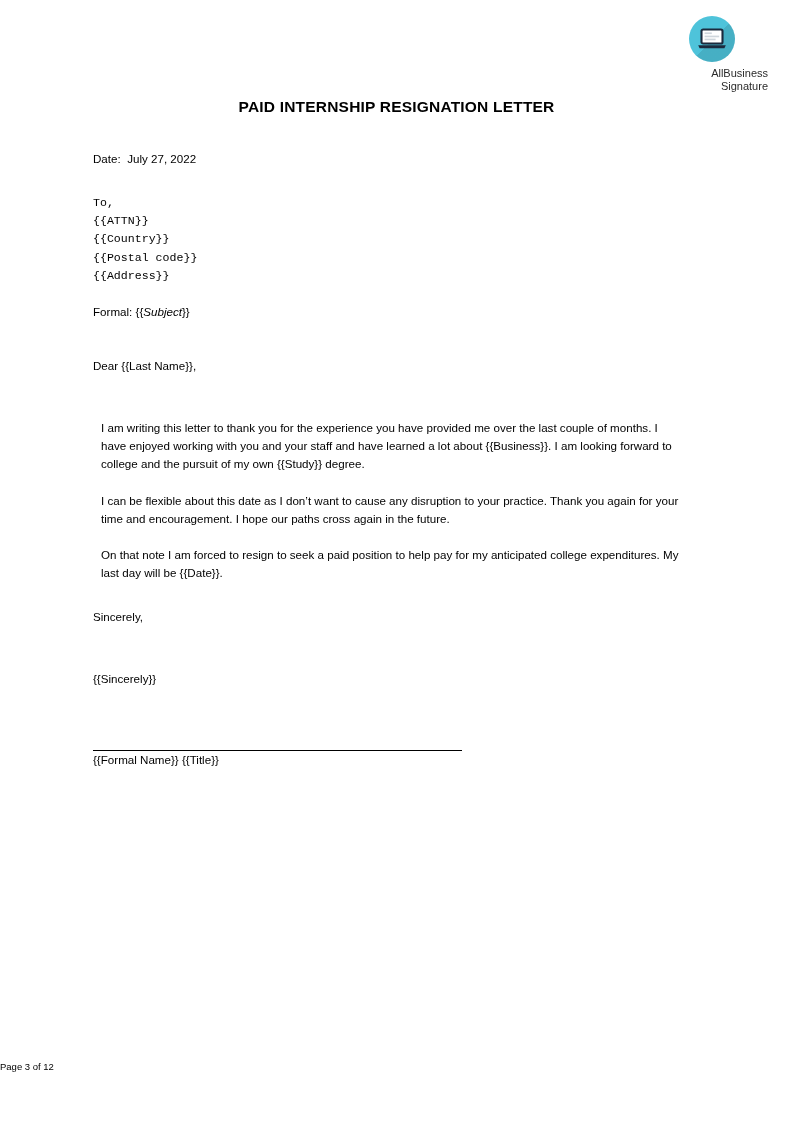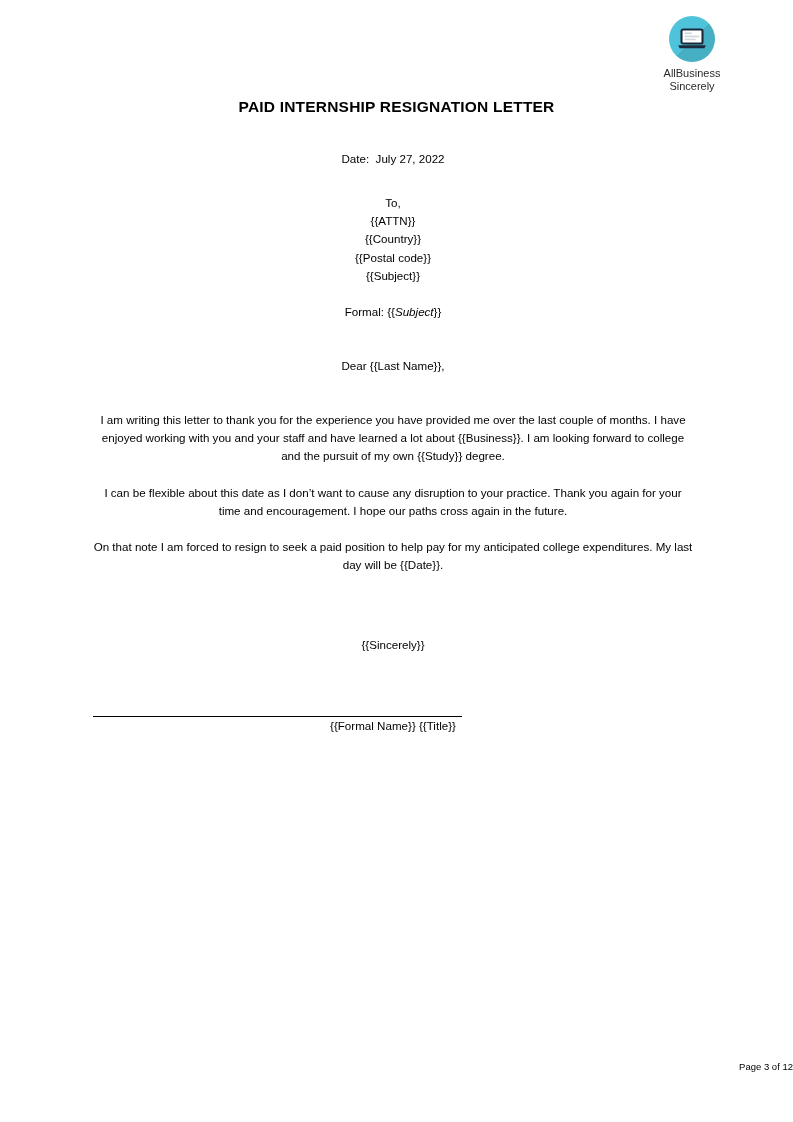--- a/index.html
+++ b/index.html
@@ -13,23 +13,23 @@
     position: relative;
     font-family: "Liberation Sans", sans-serif;
     color: #000000;
     overflow: hidden;
   }
 
   
   .logo-block {
     position: absolute;
     top: 16px;
-    right: 45px;
+    right: 25px;
     width: 112px;
-    text-align: center;
+    text-align: right;
   }
   .logo-circle-wrap {
     width: 112px;
     height: 50px;
     display: flex;
     justify-content: center;
     align-items: flex-start;
   }
   .logo-circle {
     position: relative;
@@ -74,52 +74,51 @@
 
   
   .sheet {
     position: absolute;
     left: 93px;
     top: 150px;
     width: 600px;
     font-size: 11.6px;
     line-height: 18px;
     color: #000;
-    text-align: center;
   }
   .line { white-space: pre-wrap; }
   .blank-sm { height: 18px; }
   .blank-md { height: 26px; }
   .blank-lg { height: 36px; }
 
-  .addr-block .line { line-height: 18.2px; }
+  .addr-block .line { line-height: 18.2px; font-family: Liberation Mono, monospace; }
 
   .para {
-    margin: 0;
+    margin: 8px;
     line-height: 18.2px;
     white-space: normal;
   }
   .para + .para { margin-top: 18px; }
 
   .subject-var { font-style: italic; margin-top: 16px; }
 
   .sig-rule {
     width: 369px;
     height: 1px;
     background: #000;
     margin: 0;
   }
 
   
   .footer {
     position: absolute;
     left: 0;
     top: 1061px;
     width: 793px;
-    text-align: right;
+    text-align: left;
     font-size: 9.5px;
     color: #000;
   }
 </style>
 </head>
 <body>
 
 <div class="logo-block">
   <div class="logo-circle-wrap">
     <div class="logo-circle">
@@ -128,56 +127,57 @@
         <rect x="4.5" y="2.5" width="21" height="14" rx="1.6" fill="#ffffff" stroke="#1b2a3d" stroke-width="2.1"></rect>
         <rect x="7.6" y="5.4" width="7.2" height="1.7" fill="#cfd6dc"></rect>
         <rect x="7.6" y="8.6" width="14.6" height="1.7" fill="#cfd6dc"></rect>
         <rect x="7.6" y="11.6" width="11" height="1.7" fill="#cfd6dc"></rect>
         <path d="M1.2 18.2 H28.8 L27.4 21.2 H2.6 Z" fill="#1b2a3d"></path>
       </svg>
     </div>
   </div>
   <div class="logo-text">
     <div>AllBusiness</div>
-    <div>Sincerely</div>
+    <div>Signature</div>
   </div>
 </div>
 
 <div class="doc-title">PAID INTERNSHIP RESIGNATION LETTER</div>
 
 <div class="sheet">
 
   <div class="line">Date:  July 27, 2022</div>
 
   <div class="blank-md"></div>
 
   <div class="addr-block">
     <div class="line">To,</div>
     <div class="line">{{ATTN}}</div>
     <div class="line">{{Country}}</div>
     <div class="line">{{Postal code}}</div>
-    <div class="line">{{Subject}}</div>
+    <div class="line">{{Address}}</div>
   </div>
 
   <div class="blank-sm"></div>
 
   <div class="line"><span>Formal: {{</span><span class="subject-var">Subject</span><span>}}</span></div>
 
   <div class="blank-lg"></div>
 
   <div class="line">Dear {{Last Name}},</div>
 
   <div class="blank-lg"></div>
 
   <p class="para">I am writing this letter to thank you for the experience you have provided me over the last couple of months.  I have enjoyed working with you and your staff and have learned a lot about {{Business}}.  I am looking forward to college and the pursuit of my own  {{Study}} degree.</p>
   <p class="para">I can be flexible about this date as I don’t want to cause any disruption to your practice.  Thank you again for your time and encouragement.  I hope our paths cross again in the future.</p>
   <p class="para">On that note I am forced to resign to seek a paid position to help pay for my anticipated college expenditures.  My last day will be  {{Date}}.</p>
 
   <div class="blank-sm"></div>
 
+  <div class="line">Sincerely,</div>
 
   <div class="blank-md"></div>
   <div class="blank-sm"></div>
 
   <div class="line">{{Sincerely}}</div>
 
   <div class="blank-lg"></div>
   <div class="blank-md"></div>
 
   <div class="sig-rule"></div>

